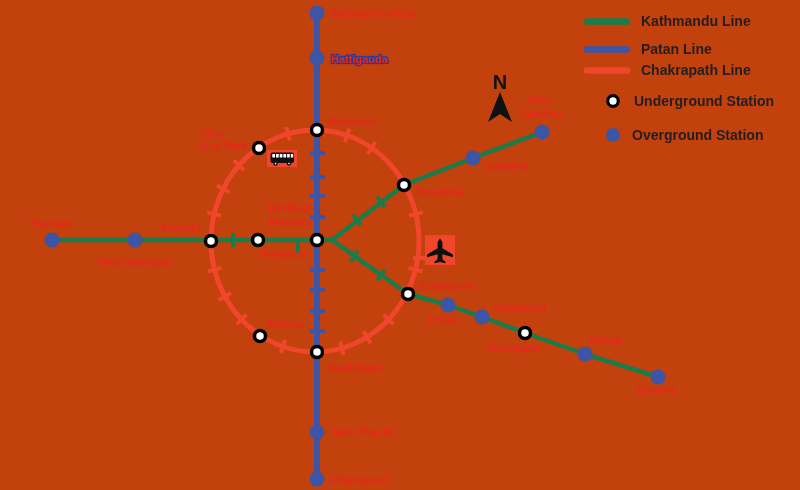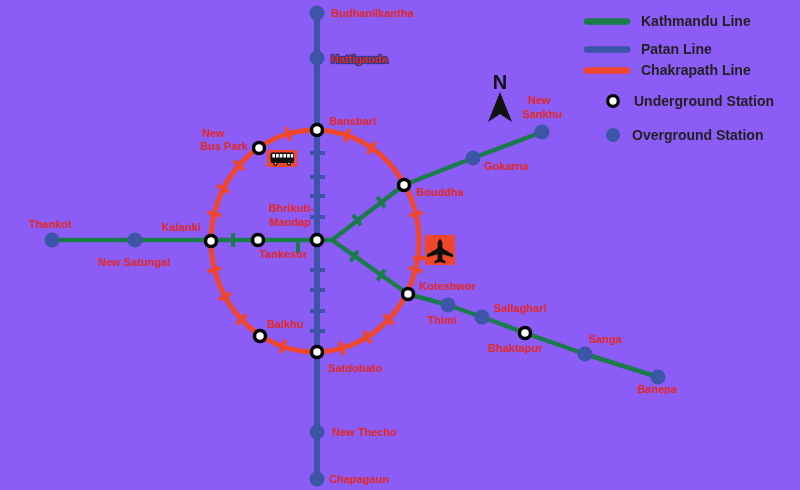--- a/index.html
+++ b/index.html
@@ -1,16 +1,16 @@
 <!DOCTYPE html>
 <html style="--kathmandu_line: #1a7b4b; --patan_line: #3c55a6; --chakrapath_line: #f0462c; --overground_fill: #3c55a6; --underground_fill: #ffffff; --underground_stroke: #000000; --station_label: #e6281e; --label_outline: #2b3a90; --legend_text: #231f20; --compass_color: #111111;"><head>
 <meta charset="utf-8">
 <style>
   html,body { margin:0; padding:0; background:#ffffff; }
-  .map-wrap { width:800px; height:490px; position:relative; background:#8b5cf6; overflow:hidden;
+  .map-wrap { width:800px; height:490px; position:relative; background:#c2410c; overflow:hidden;
               font-family:"Liberation Sans","DejaVu Sans",sans-serif; }
   svg text { font-family:"Liberation Sans","DejaVu Sans",sans-serif; font-weight:bold; }
 
   .line-kathmandu   { stroke:var(--kathmandu_line); stroke-width:4.5; fill:none; stroke-linejoin:round; stroke-linecap:round; }
   .line-patan       { stroke:var(--patan_line); stroke-width:6; fill:none; }
   .line-chakrapath  { stroke:var(--chakrapath_line); stroke-width:5; fill:none; }
   .tick-kathmandu   { stroke:var(--kathmandu_line); stroke-width:4; fill:none; }
   .tick-patan       { stroke:var(--patan_line); stroke-width:4; fill:none; }
   .tick-chakrapath  { stroke:var(--chakrapath_line); stroke-width:4; fill:none; }
   .connector-chakrapath { stroke:var(--chakrapath_line); stroke-width:4; fill:none; }

